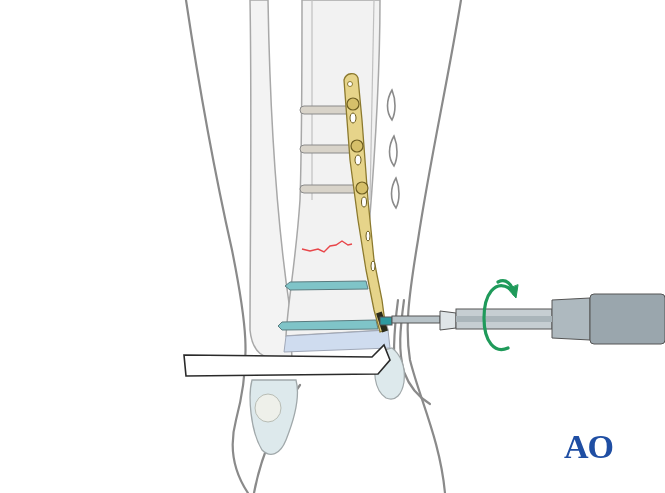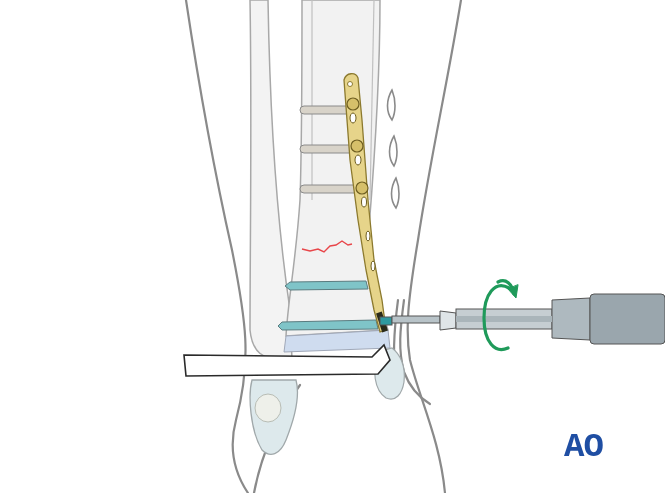--- a/index.html
+++ b/index.html
@@ -1,18 +1,18 @@
 <!DOCTYPE html>
 <html><head>
 <meta charset="utf-8">
 <style>
   html, body { margin:0; padding:0; background:#ffffff; }
   body { width:665px; height:493px; overflow:hidden; position:relative; font-family:"Liberation Sans", sans-serif; }
   #illustration { position:absolute; left:0; top:0; width:665px; height:493px; }
-  #ao-logo { position:absolute; left:564px; top:430px; font-family:Liberation Mono, monospace; font-size:34px; font-weight:bold; letter-spacing:-1px; line-height:1; }
+  #ao-logo { position:absolute; left:564px; top:430px; font-family:Liberation Serif, serif; font-size:34px; font-weight:bold; letter-spacing:-1px; line-height:1; }
 </style>
 </head>
 <body>
 
 <svg id="illustration" viewBox="0 0 665 493" xmlns="http://www.w3.org/2000/svg">
 
   <g fill="none" stroke="#8a8a8a" stroke-width="2.2" stroke-linecap="round">
     <path d="M186 0 C198 80 214 170 232 250 C246 320 252 360 236 420 C228 450 236 475 248 493"></path>
     <path d="M461 0 C448 80 430 160 418 240 C408 300 405 330 410 360 C420 400 440 440 445 493"></path>
     <path d="M254 493 C262 450 282 410 300 385"></path>

